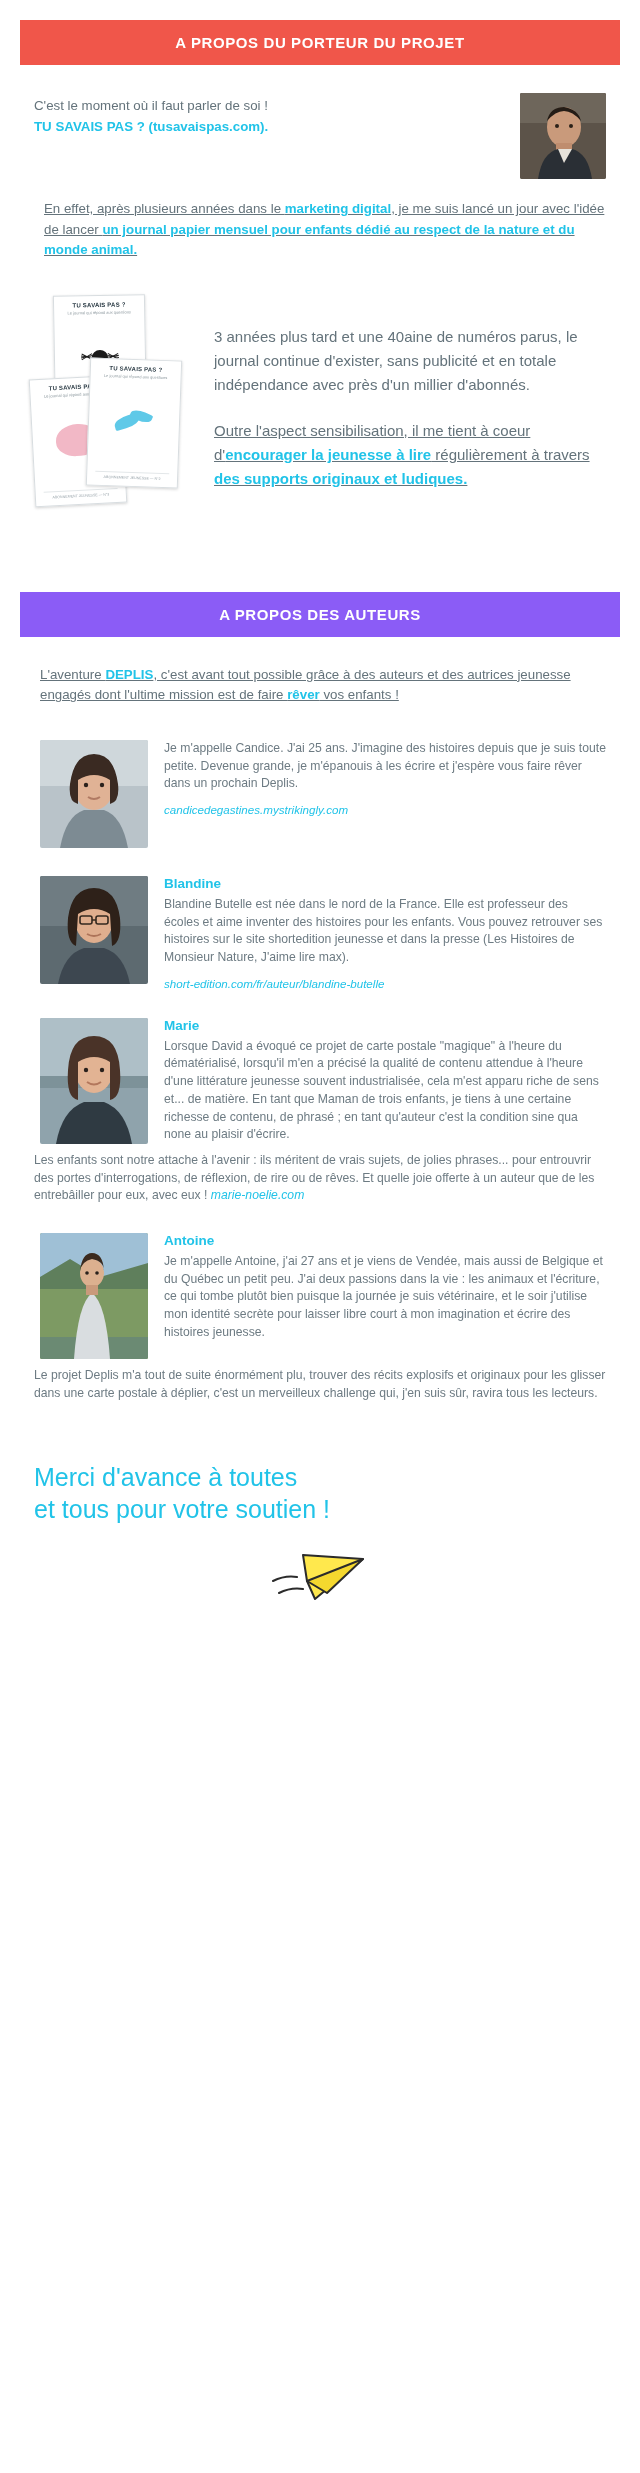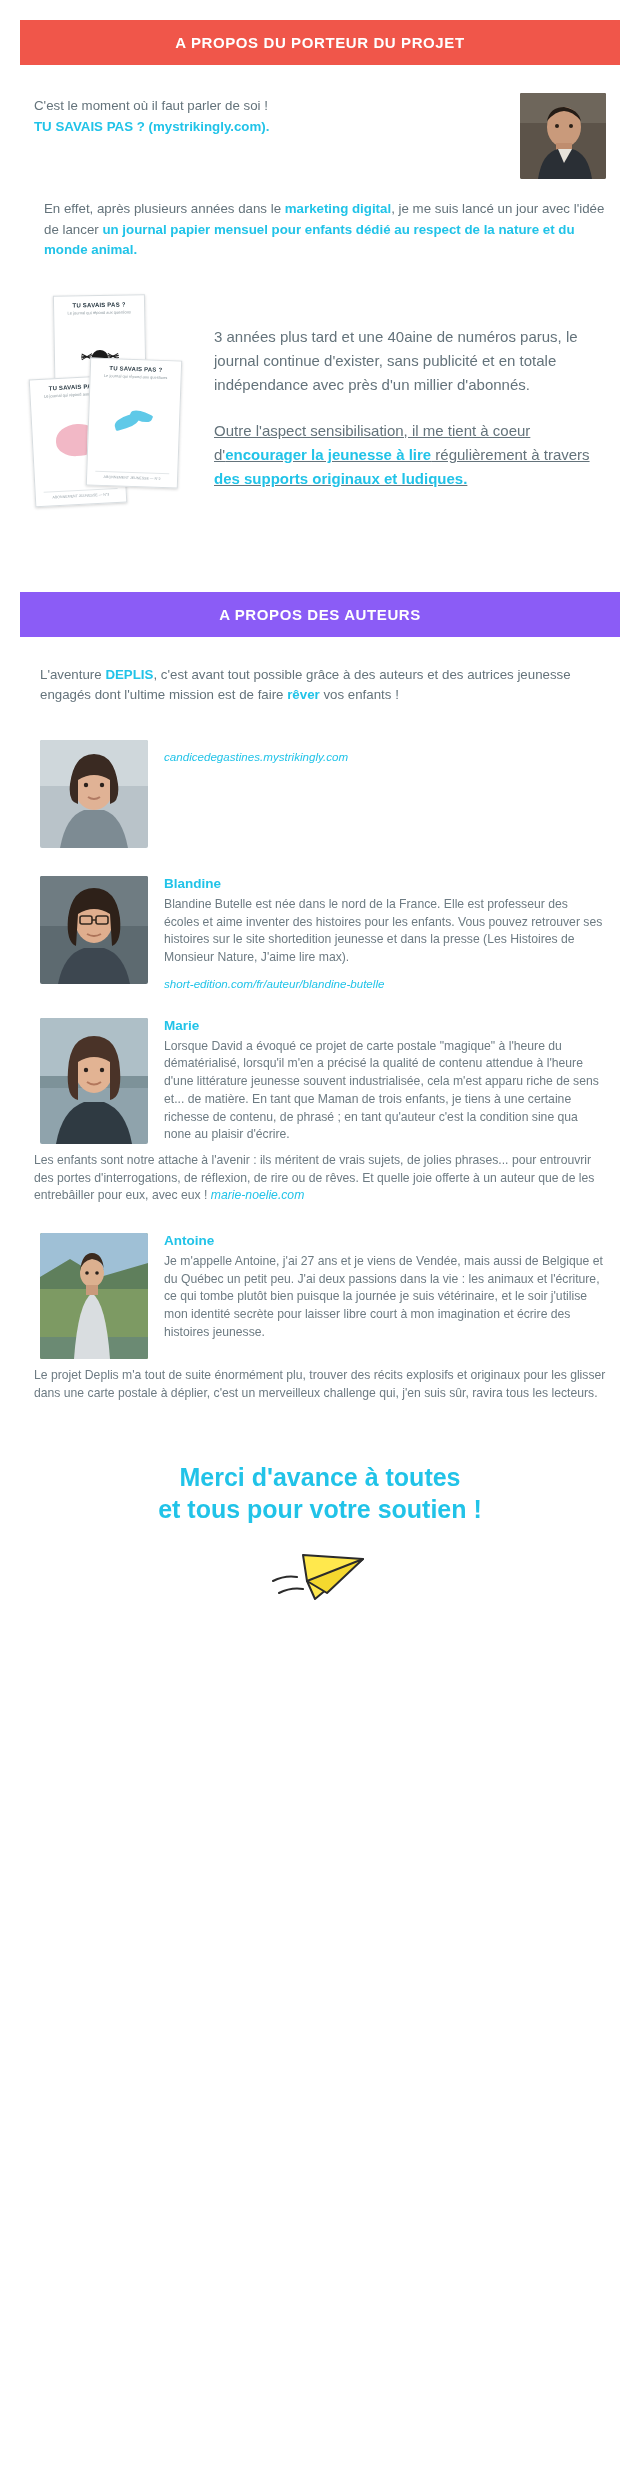--- a/index.html
+++ b/index.html
@@ -38,20 +38,21 @@
   .spacer-20 { height: 20px; }
   .spacer-28 { height: 28px; }
   .spacer-36 { height: 36px; }
 
   
   .content {
     padding: 0 34px;
     font-size: 13.3px;
     line-height: 1.55;
     color: #64737b;
+    text-decoration: underline;
   }
   .para { margin: 0 0 14px 0; }
   .blue { color: #21c3e8; font-weight: bold; }
   .blue-plain { color: #21c3e8; }
 
   
   .intro-wrap {
     display: flex;
     align-items: flex-start;
     padding: 0 34px;
@@ -203,23 +204,22 @@
   .author-extra {
     padding: 8px 34px 0 34px;
     font-size: 12.2px;
     line-height: 1.45;
     color: #6d7b83;
   }
   .author-extra .ilink { font-style: italic; color: #21c3e8; text-decoration: none; }
 
   
   .thanks {
-    text-align: center;
     color: #21c3e8;
-    font-weight: bold;
+    font-weight: normal;
     font-size: 25px;
     line-height: 1.25;
     padding: 0 34px;
   }
   .plane-wrap {
     text-align: center;
     padding-top: 22px;
   }
 </style>
 </head>
@@ -229,21 +229,21 @@
 
   <div class="spacer-20"></div>
 
   <div class="banner banner-red">A PROPOS DU PORTEUR DU PROJET</div>
 
   <div class="spacer-28"></div>
 
   <div class="intro-wrap">
     <div class="intro-text">
       <div>C'est le moment où il faut parler de soi !</div>
-      <div class="blue">TU SAVAIS PAS ? (mystrikingly.com).</div>
+      <div class="blue">TU SAVAIS PAS ? (tusavaispas.com).</div>
     </div>
     <div class="portrait">
       <svg viewBox="0 0 86 86" width="86" height="86">
         <rect x="0" y="0" width="86" height="86" fill="#5c5349"></rect>
         <rect x="0" y="0" width="86" height="30" fill="#6e665b"></rect>
         <ellipse cx="44" cy="34" rx="17" ry="20" fill="#c99a7b"></ellipse>
         <path d="M27 28 Q44 8 61 28 Q58 16 44 14 Q30 14 27 28 Z" fill="#241c16"></path>
         <rect x="36" y="50" width="16" height="10" fill="#bf8d6e"></rect>
         <path d="M18 86 Q22 60 38 56 L52 56 Q68 60 72 86 Z" fill="#2a2f35"></path>
         <path d="M38 56 L44 70 L52 56 Z" fill="#e7e3da"></path>
@@ -334,20 +334,21 @@
         <rect y="0" width="108" height="46" fill="#cfd7db"></rect>
         <ellipse cx="54" cy="46" rx="20" ry="24" fill="#e0b295"></ellipse>
         <path d="M30 44 Q34 14 54 14 Q74 14 78 44 Q80 62 70 64 L70 40 Q54 30 38 40 L38 64 Q28 62 30 44 Z" fill="#3a2a22"></path>
         <path d="M20 108 Q26 76 44 70 L64 70 Q82 76 88 108 Z" fill="#7d8b93"></path>
         <circle cx="46" cy="45" r="2.2" fill="#2a211c"></circle>
         <circle cx="62" cy="45" r="2.2" fill="#2a211c"></circle>
         <path d="M48 57 Q54 61 60 57" stroke="#b07a63" stroke-width="2" fill="none"></path>
       </svg>
     </div>
     <div class="author-body">
+      <p class="author-text">Je m'appelle Candice. J'ai 25 ans. J'imagine des histoires depuis que je suis toute petite. Devenue grande, je m'épanouis à les écrire et j'espère vous faire rêver dans un prochain Deplis.</p>
       <a class="author-link" href="#">candicedegastines.mystrikingly.com</a>
     </div>
   </div>
 
   <div class="spacer-28"></div>
 
   <div class="author">
     <div class="author-photo">
       <svg viewBox="0 0 108 108" width="108" height="108">
         <rect width="108" height="108" fill="#5d6a70"></rect>

